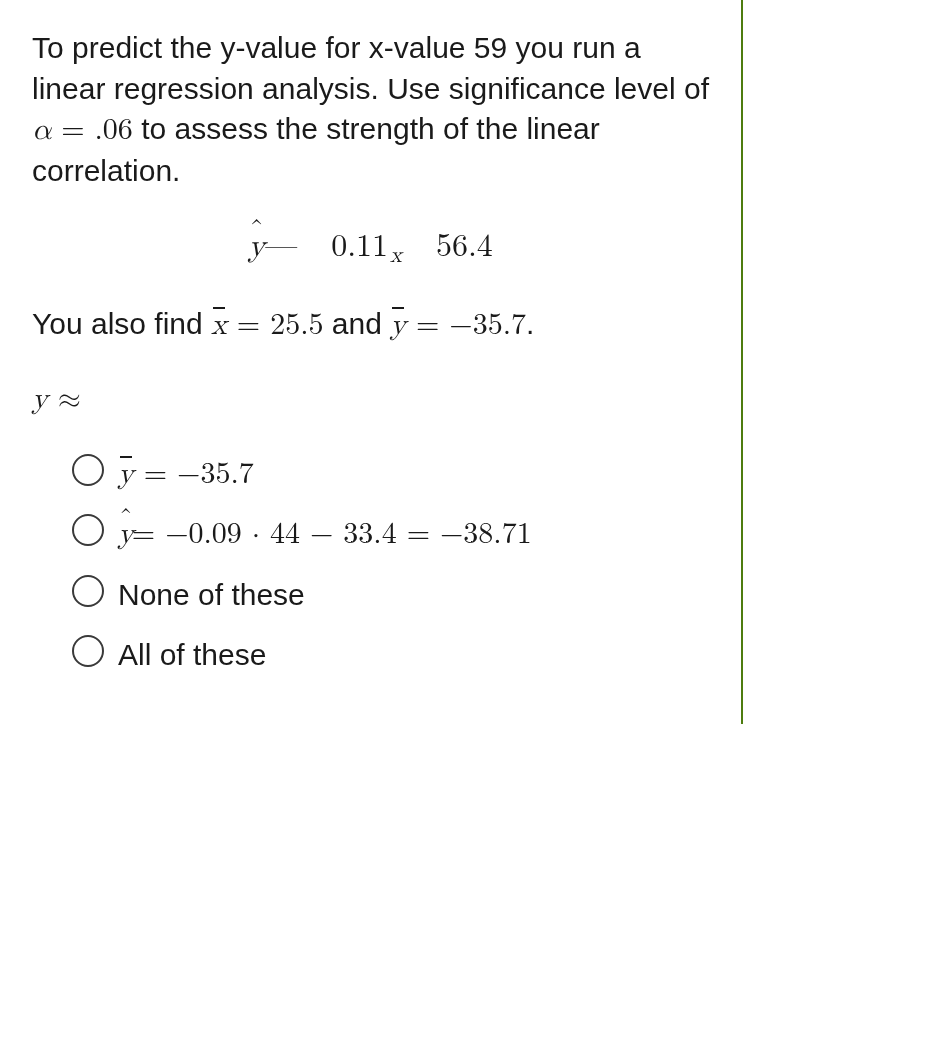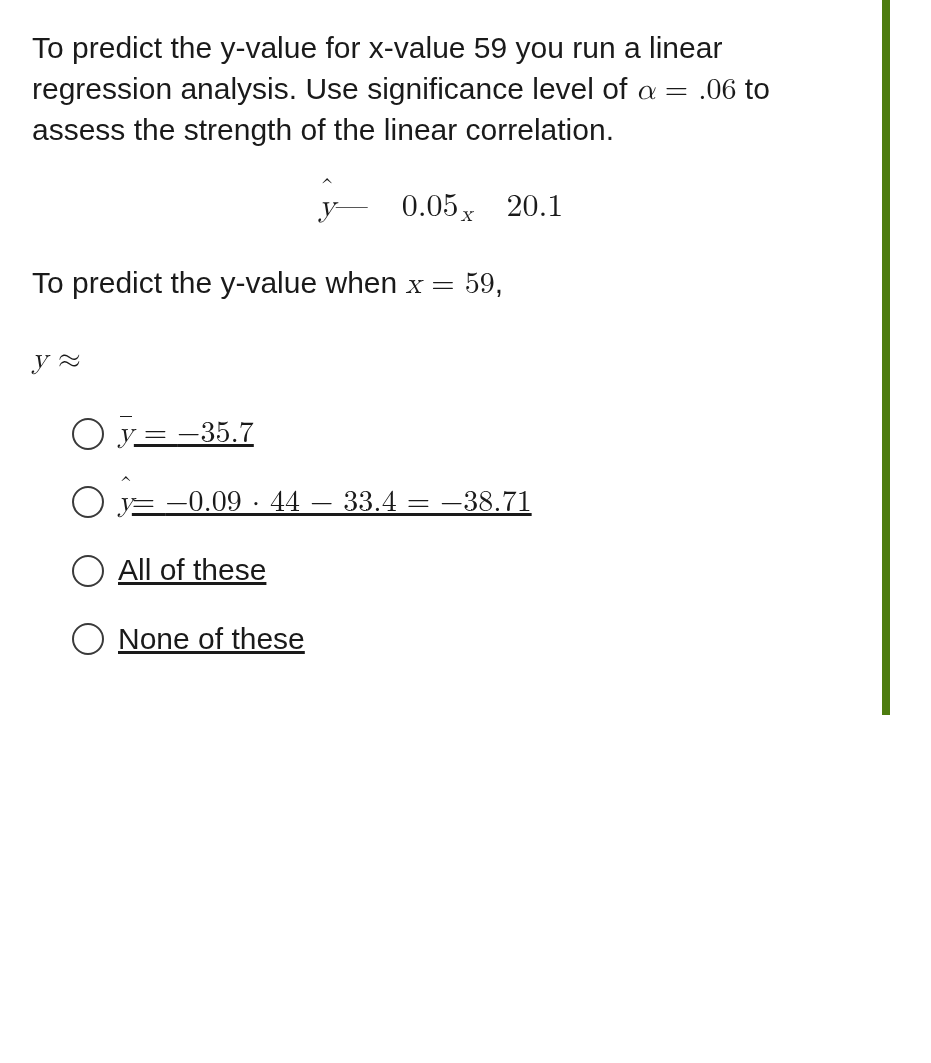--- a/index.html
+++ b/index.html
@@ -3,27 +3,27 @@
 <meta charset="utf-8">
 <style>
   html, body {
     margin: 0;
     padding: 0;
     background: #ffffff;
     font-family: "Segoe UI", "Helvetica Neue", Arial, sans-serif;
     color: #1a1a1a;
   }
   .page {
-    width: 890px;
+    width: 743px;
     box-sizing: border-box;
     padding: 28px 32px 28px 32px;
     position: relative;
     font-size: 30px;
     line-height: 1.35;
-    border-right: 8px solid #4d7c0f;
+    border-right: 2px solid #4d7c0f;
   }
   .para {
     margin-bottom: 34px;
   }
   .math {
     font-family: "Cambria Math", "STIXGeneral", "Latin Modern Math", "Times New Roman", serif;
   }
   .ital { font-style: italic; }
   .centered {
     text-align: center;
@@ -60,25 +60,24 @@
     top: 0.08em;
     height: 1.6px;
     background: currentColor;
   }
   .options {
     padding-left: 40px;
     margin-top: 8px;
   }
   .option {
     display: flex;
-    align-items: center;
+    align-items: flex-start;
     gap: 14px;
-    margin: 28px 0;
+    margin: 20px 0;
     font-size: 30px;
-    text-decoration: underline;
   }
   .radio {
     width: 28px;
     height: 28px;
     border: 2.4px solid #3a3a3a;
     border-radius: 50%;
     flex: 0 0 auto;
     background: #fff;
     cursor: pointer;
   }
@@ -91,28 +90,28 @@
 
 <div class="page">
 
   <div class="para">
     <span>To predict the y-value for x-value 59 you run a linear regression analysis. Use significance level of </span><span class="math ital">α</span><span class="math"> = </span><span class="math">.06</span><span> to assess the strength of the linear correlation.</span>
   </div>
 
 
   <div class="centered math">
     <span class="eqline spaced-eq">
-      <span class="hat ital"><span style="visibility:hidden">ŷ</span><span style="position:absolute;left:0;top:0;" class="ital">y</span></span><span>—</span><span class="gap-m"></span><span>0.05</span><span class="ital" style="font-size:0.7em; vertical-align: -0.25em; margin-left:2px;">x</span><span class="gap-m"></span><span>20.1</span>
+      <span class="hat ital"><span style="visibility:hidden">ŷ</span><span style="position:absolute;left:0;top:0;" class="ital">y</span></span><span>—</span><span class="gap-m"></span><span>0.11</span><span class="ital" style="font-size:0.7em; vertical-align: -0.25em; margin-left:2px;">x</span><span class="gap-m"></span><span>56.4</span>
     </span>
   </div>
 
+  <div class="para">
+    <span>You also find </span><span class="math ital bar">x</span><span class="math"> = </span><span class="math">25.5</span><span> and </span><span class="math ital bar">y</span><span class="math"> = </span><span class="math">−35.7</span><span>.</span>
+  </div>
 
-  <div class="para">
-    <span>To predict the y-value when </span><span class="math ital">x</span><span class="math"> = </span><span class="math">59</span><span>,</span>
-  </div>
 
   <div class="para math">
     <span class="ital">y</span><span> ≈</span>
   </div>
 
   <div class="options">
 
     <div class="option">
       <div class="radio"></div>
       <div class="opt-label math">
@@ -123,22 +122,22 @@
 
     <div class="option">
       <div class="radio"></div>
       <div class="opt-label math">
         <span class="ital hat" style="margin-right:-2px;">y</span><span>= </span><span>−0.09 · 44 − 33.4 = −38.71</span>
       </div>
     </div>
 
     <div class="option">
       <div class="radio"></div>
-      <div class="opt-label">All of these</div>
+      <div class="opt-label">None of these</div>
     </div>
 
     <div class="option">
       <div class="radio"></div>
-      <div class="opt-label">None of these</div>
+      <div class="opt-label">All of these</div>
     </div>
 
   </div>
 </div>
 
 </body></html>

